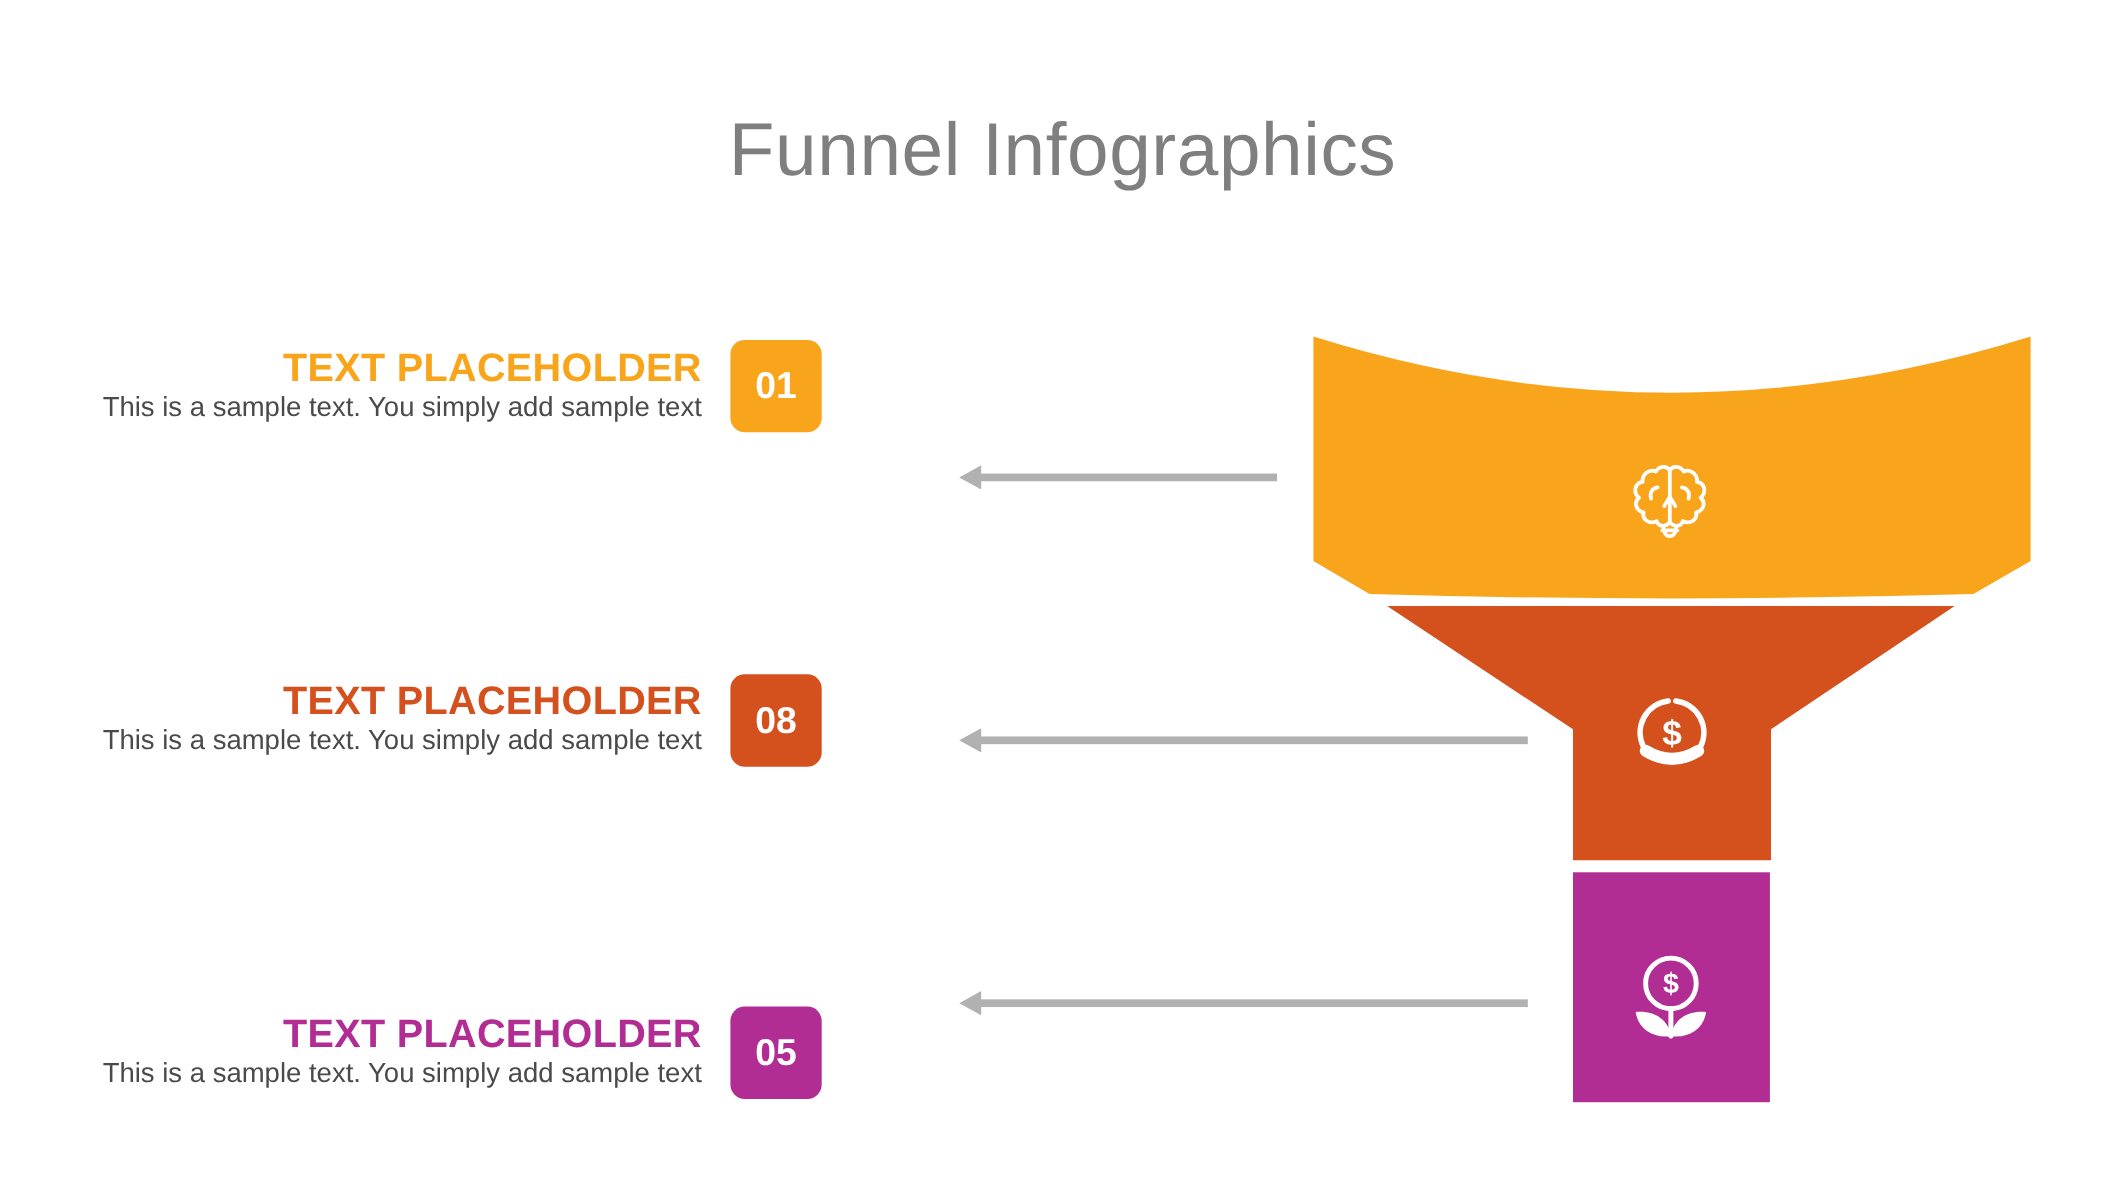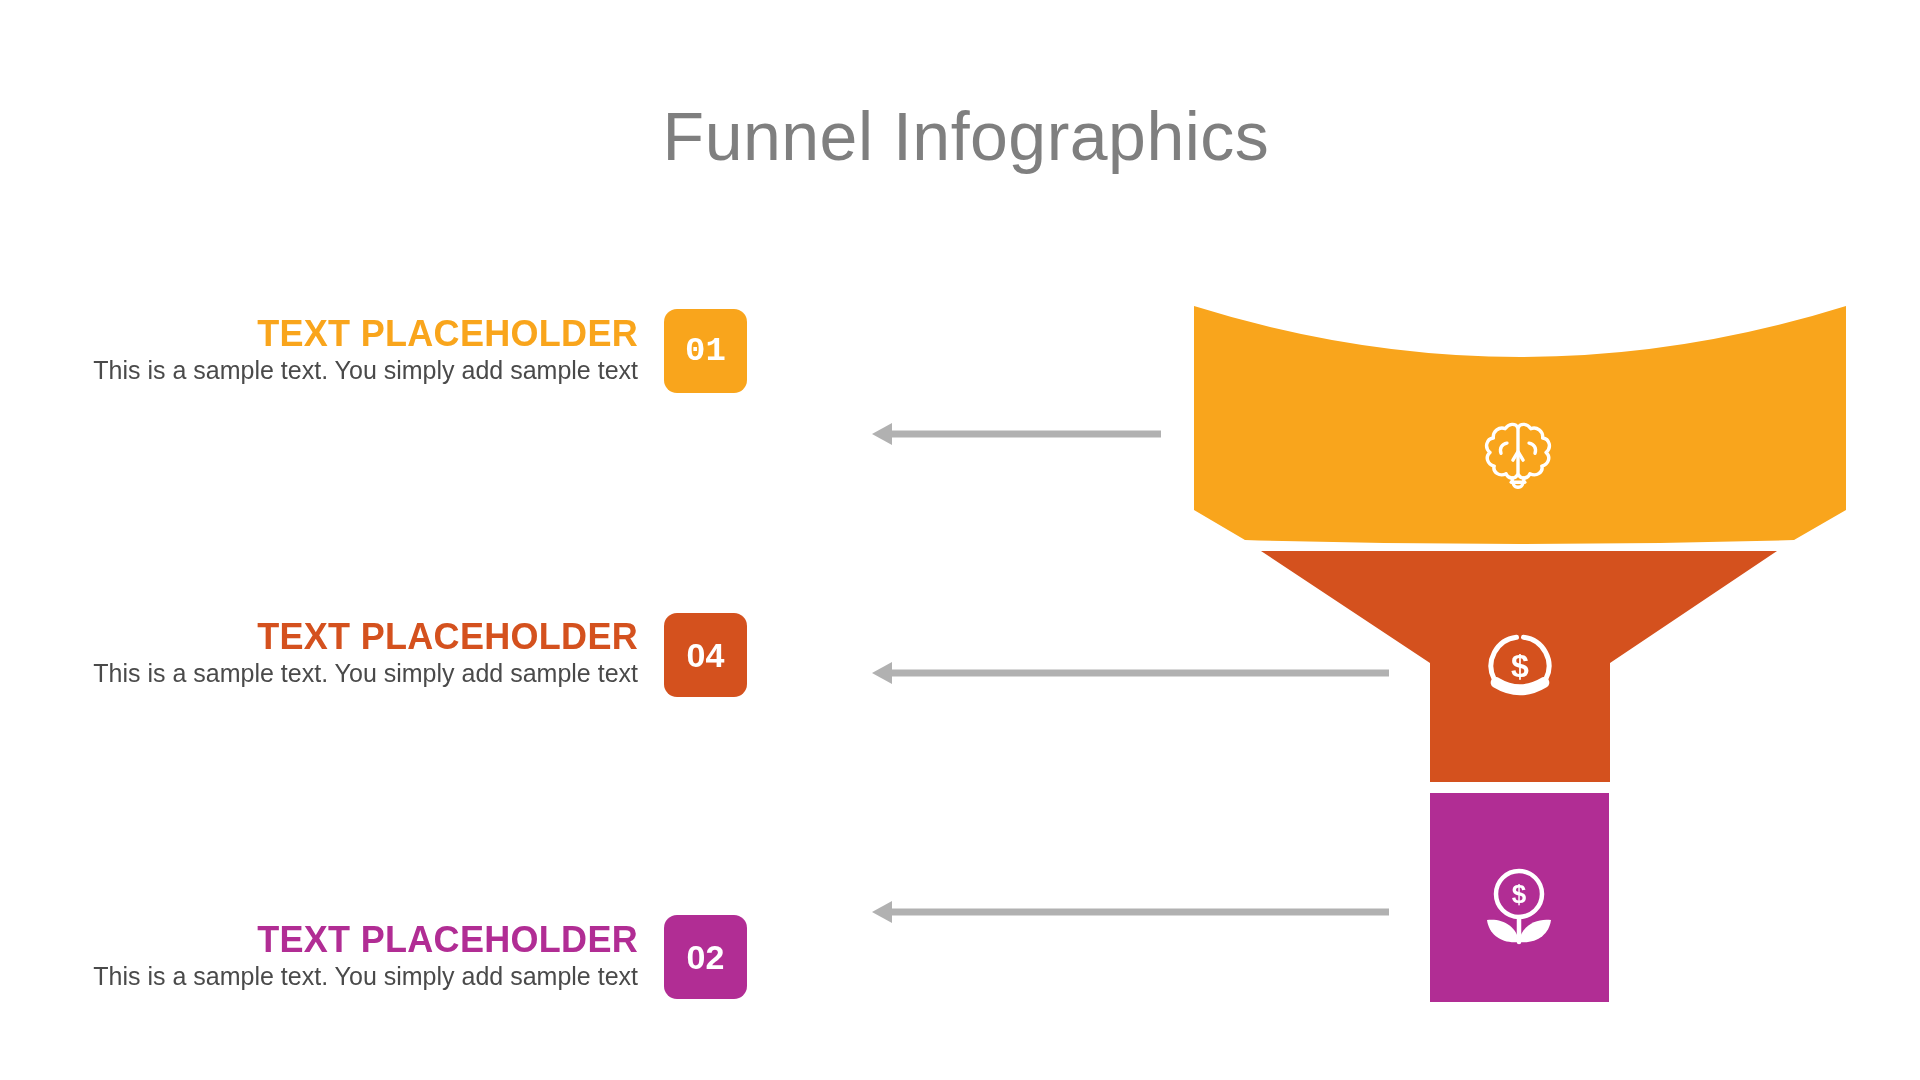--- a/index.html
+++ b/index.html
@@ -52,38 +52,38 @@
 <body>
 
 <div class="slide">
 
   <h1 class="title" style="color: rgb(127, 127, 127);">Funnel Infographics</h1>
 
   <div class="block block-1">
     <div class="heading" style="color: rgb(249, 165, 28);">TEXT PLACEHOLDER</div>
     <div class="body" style="color: rgb(74, 74, 74);">This is a sample text. You simply add sample text</div>
   </div>
-  <div class="badge badge-1" style="background: rgb(249, 165, 28); font-family: Liberation Mono, monospace;">
+  <div class="badge badge-1" style="background: rgb(249, 165, 28);">
     <span>01</span>
   </div>
 
   <div class="block block-2">
     <div class="heading" style="color: rgb(212, 81, 30);">TEXT PLACEHOLDER</div>
     <div class="body" style="color: rgb(74, 74, 74);">This is a sample text. You simply add sample text</div>
   </div>
   <div class="badge badge-2" style="background: rgb(212, 81, 30);">
-    <span>04</span>
+    <span>08</span>
   </div>
 
   <div class="block block-3">
     <div class="heading" style="color: rgb(177, 45, 148);">TEXT PLACEHOLDER</div>
     <div class="body" style="color: rgb(74, 74, 74);">This is a sample text. You simply add sample text</div>
   </div>
   <div class="badge badge-3" style="background: rgb(177, 45, 148);">
-    <span>02</span>
+    <span>05</span>
   </div>
 
   <svg class="arrow arrow-1" width="289" height="22" viewBox="0 0 289 22">
     <polygon points="0,11 20,0 20,22" fill="#B1B1B1"></polygon>
     <rect x="18" y="7.5" width="271" height="7" fill="#B1B1B1"></rect>
   </svg>
   <svg class="arrow arrow-2" width="517" height="22" viewBox="0 0 517 22">
     <polygon points="0,11 20,0 20,22" fill="#B1B1B1"></polygon>
     <rect x="18" y="7.5" width="499" height="7" fill="#B1B1B1"></rect>
   </svg>

